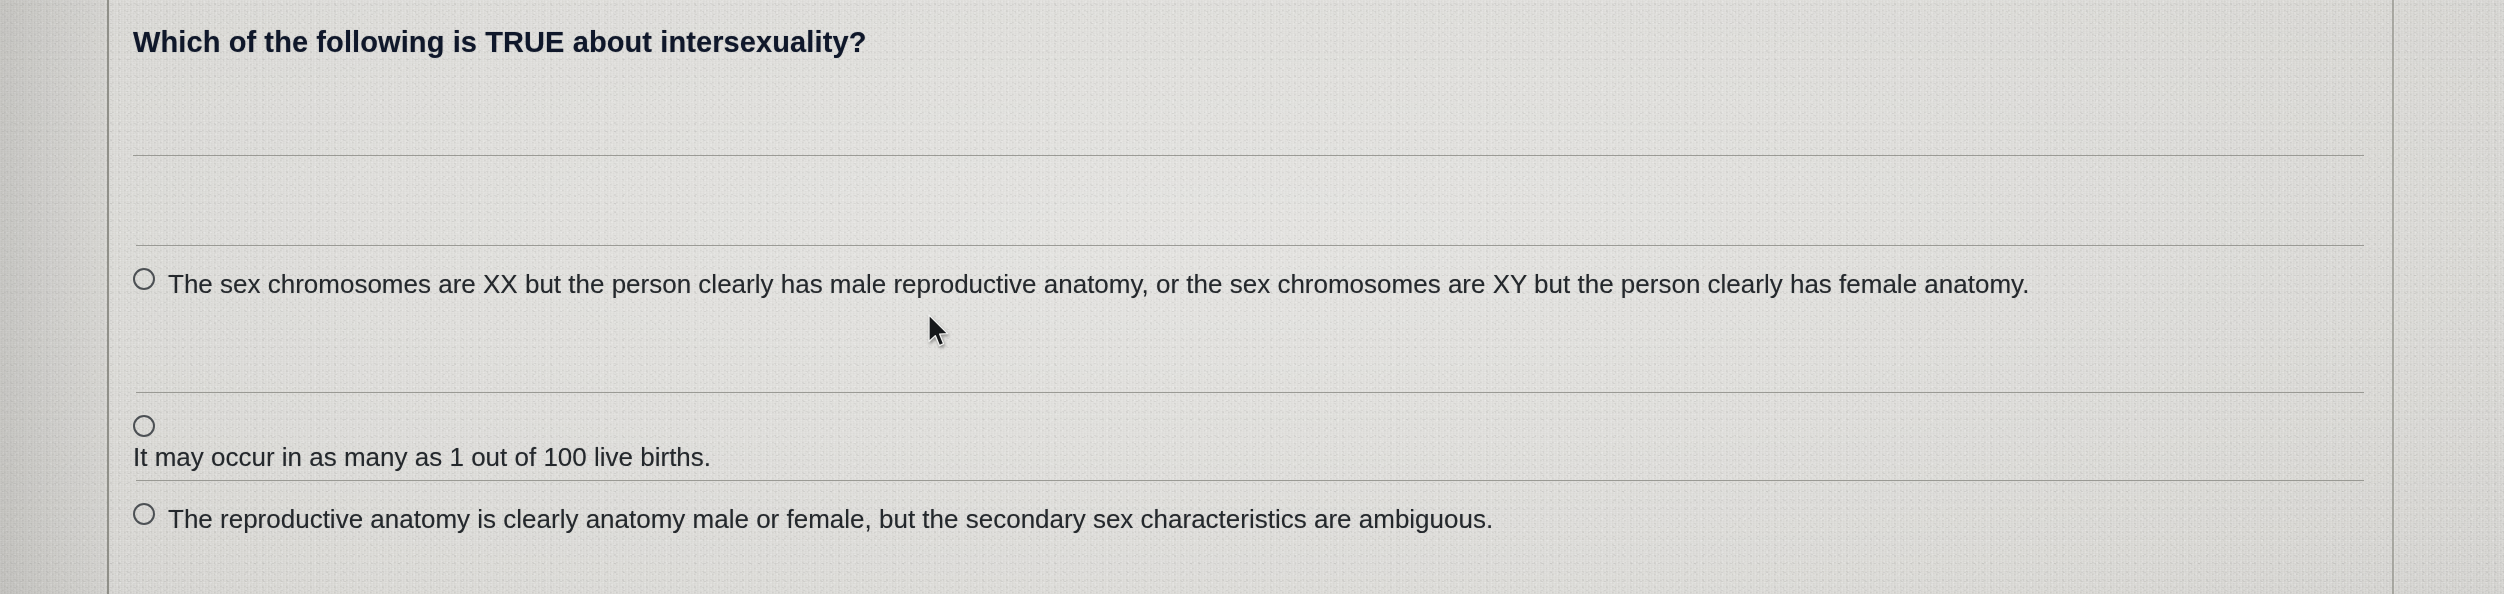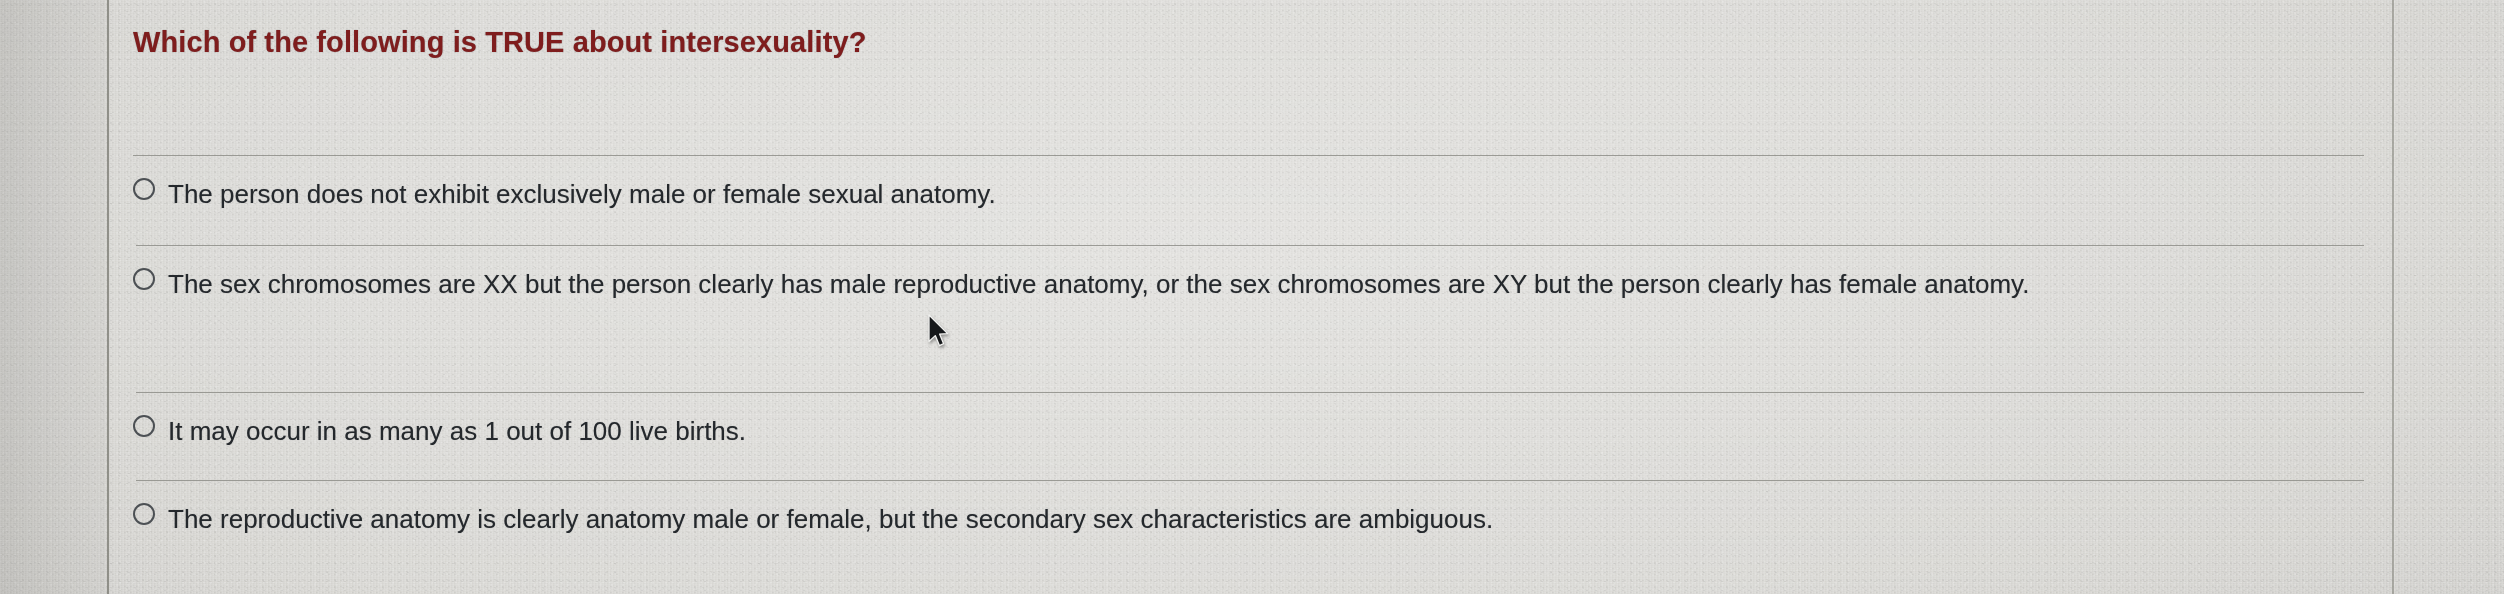--- a/index.html
+++ b/index.html
@@ -98,21 +98,21 @@
     left: 109px; top: 0;
     width: 2283px; height: 594px;
   }
 
   #question-title {
     position: absolute;
     left: 24px;
     top: 26px;
     font-size: 29px;
     font-weight: bold;
-    color: #7f1d1d;
+    color: #0f172a;
     letter-spacing: 0.1px;
     white-space: nowrap;
     text-shadow: 0 0 1.1px rgba(40,45,50,0.45);
   }
 
   
   .divider {
     position: absolute;
     height: 1px;
     background: #8e8e88;
@@ -125,21 +125,21 @@
 
   
   .option-row {
     position: absolute;
     left: 24px;
     display: flex;
     align-items: flex-start;
   }
   #option-row-0 { top: 174px; }
   #option-row-1 { top: 264px; }
-  #option-row-2 { top: 411px; }
+  #option-row-2 { top: 411px; flex-direction: column; }
   #option-row-3 { top: 499px; }
 
   .radio-icon {
     flex: 0 0 auto;
     width: 22px;
     height: 22px;
     margin-top: 4px;
     margin-right: 13px;
     border: 2px solid #4c5054;
     border-radius: 50%;
@@ -177,24 +177,20 @@
 <div id="left-margin"></div>
 <div id="left-border"></div>
 <div id="right-border"></div>
 
 <div id="question-card">
 
   <div id="question-title">Which of the following is TRUE about intersexuality?</div>
 
   <div class="divider" id="divider-0"></div>
 
-  <div class="option-row" id="option-row-0">
-    <span class="radio-icon"></span>
-    <span class="option-text">The person does not exhibit exclusively male or female sexual anatomy.</span>
-  </div>
 
   <div class="divider" id="divider-1"></div>
 
   <div class="option-row" id="option-row-1">
     <span class="radio-icon"></span>
     <span class="option-text two-line">The sex chromosomes are XX but the person clearly has male reproductive anatomy, or the sex chromosomes are XY but the person clearly has female anatomy.</span>
   </div>
 
   <div class="divider" id="divider-2"></div>
 

